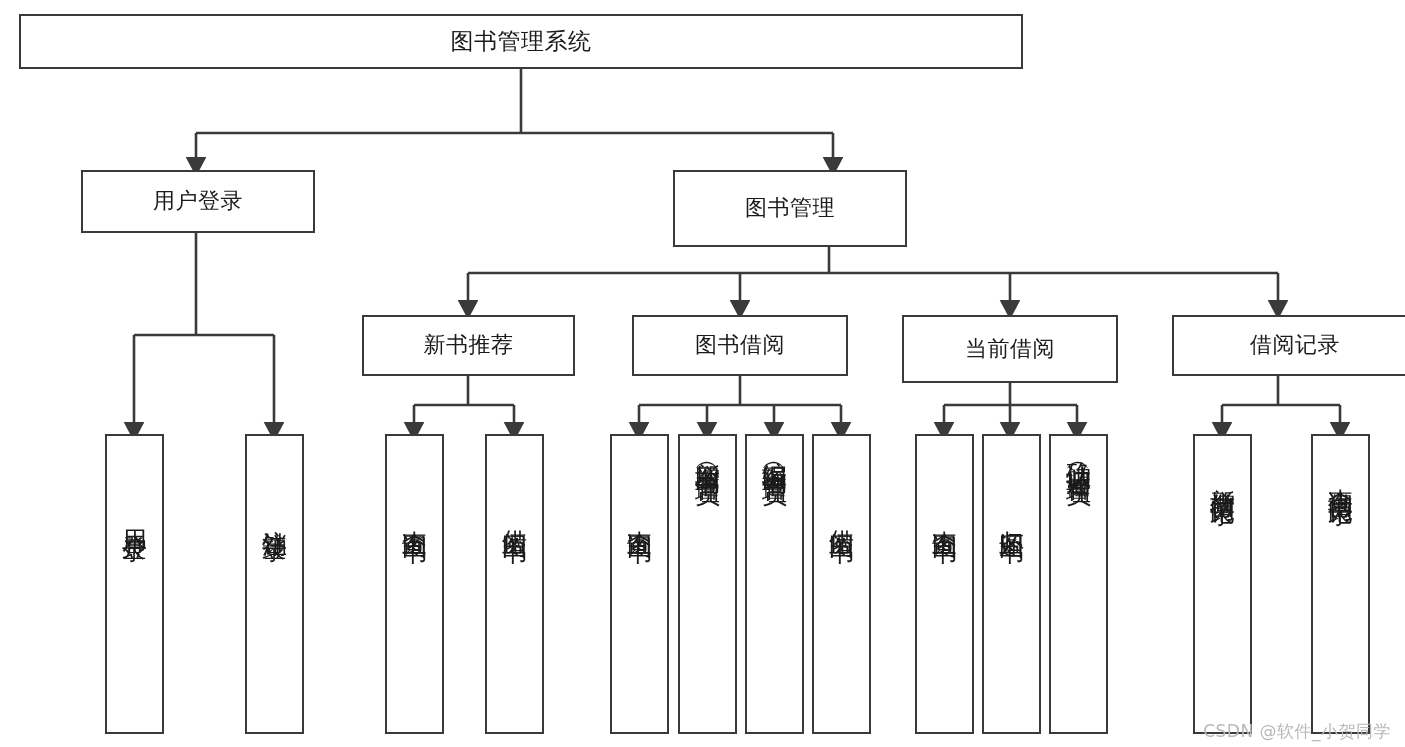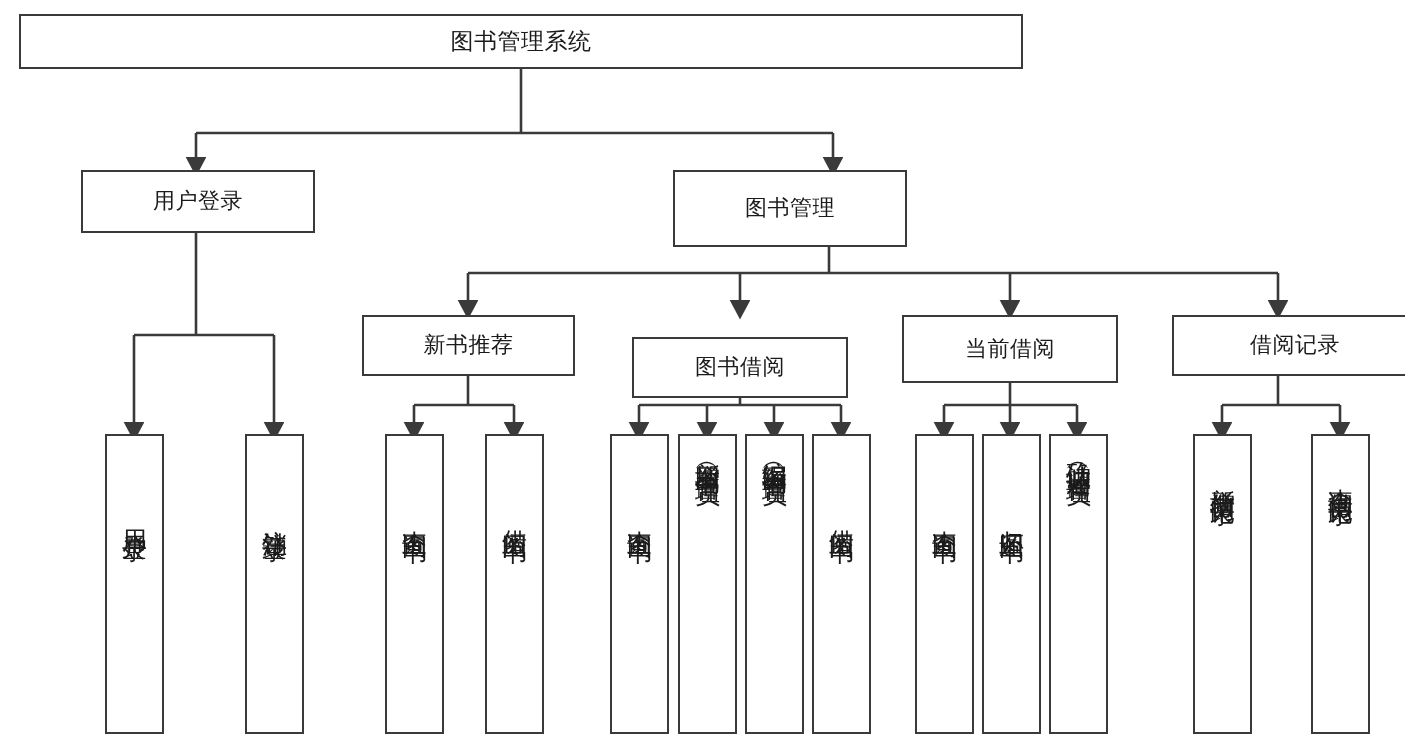--- a/index.html
+++ b/index.html
@@ -121,21 +121,21 @@
   <div class="node h-node" style="left:81px;top:170px;width:234px;height:63px;">
     <span class="lbl">用户登录</span>
   </div>
   <div class="node h-node" style="left:673px;top:170px;width:234px;height:77px;">
     <span class="lbl">图书管理</span>
   </div>
 
   <div class="node h-node" style="left:362px;top:315px;width:213px;height:61px;">
     <span class="lbl">新书推荐</span>
   </div>
-  <div class="node h-node" style="left:632px;top:315px;width:216px;height:61px;margin-top:22px;">
+  <div class="node h-node" style="left:632px;top:315px;width:216px;height:61px;">
     <span class="lbl">图书借阅</span>
   </div>
   <div class="node h-node" style="left:902px;top:315px;width:216px;height:68px;">
     <span class="lbl">当前借阅</span>
   </div>
   <div class="node h-node" style="left:1172px;top:315px;width:246px;height:61px;">
     <span class="lbl">借阅记录</span>
   </div>
 
   <div class="node v-node" style="left:105px;top:434px;width:59px;height:300px;">
@@ -175,14 +175,15 @@
     <span class="lbl" style="margin-top:6px;">确认归还（管理员）</span>
   </div>
 
   <div class="node v-node" style="left:1193px;top:434px;width:59px;height:300px;">
     <span class="lbl" style="margin-top:32px;">新增借阅记录</span>
   </div>
   <div class="node v-node" style="left:1311px;top:434px;width:59px;height:300px;">
     <span class="lbl" style="margin-top:32px;">查询借阅记录</span>
   </div>
 
+  <div class="watermark">CSDN @软件_小贺同学</div>
 
 </div>
 
 </body></html>

